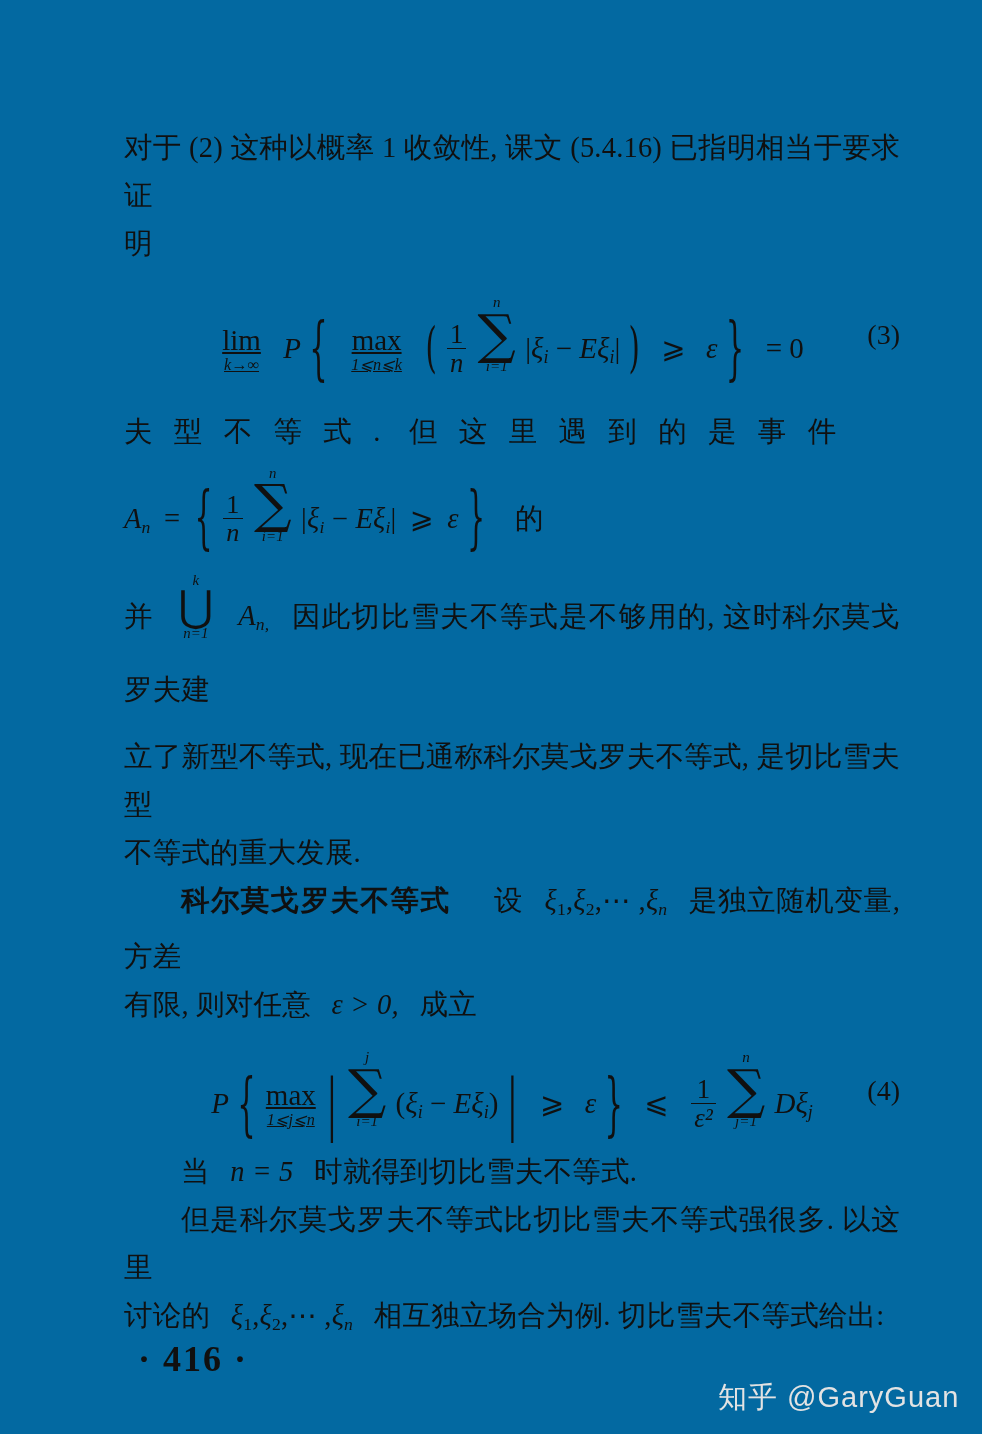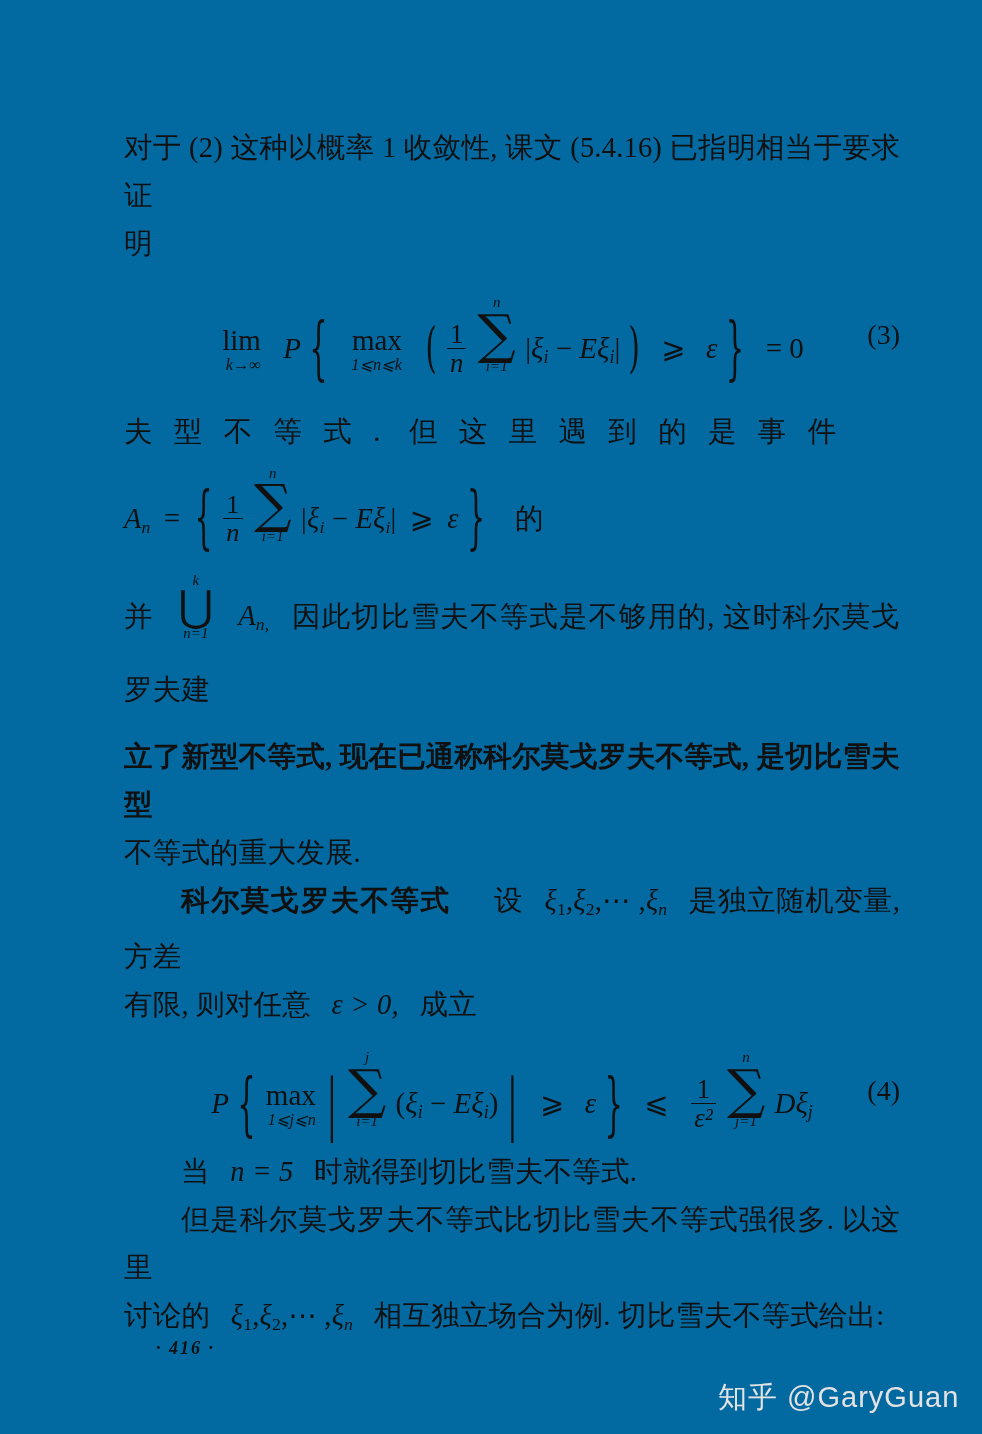--- a/index.html
+++ b/index.html
@@ -111,23 +111,24 @@
     line-height: 1.15;
     margin-top: -1px;
     text-align: center;
   }
   .bigop.small .glyph { font-size: 1.5em; }
 
   
   .underop {
     display: inline-block;
     vertical-align: -0.42em;
-    text-align: right;
+    text-align: center;
     line-height: 1.05;
     margin: 0 2px;
+    text-decoration: underline;
   }
   .underop .base { display: block; font-style: normal; }
   .underop .lim-bot {
     display: block;
     font-size: 0.56em;
     font-style: italic;
     line-height: 1.2;
     margin-top: 1px;
   }
 
@@ -144,24 +145,23 @@
 
   .sub { font-size: 0.62em; vertical-align: -0.28em; font-style: italic; }
   .sub-up { font-size: 0.62em; vertical-align: -0.28em; font-style: normal; }
 
   .sp { display:inline-block; width: 6px; }
   .sp-wide { display:inline-block; width: 14px; }
 
   
   .folio {
     position: absolute;
-    left: 156px;
+    left: 138px;
     top: 1338px;
-    font-size: 18px;
-    font-style: italic;
+    font-size: 36px;
     font-weight: bold;
     letter-spacing: 2px;
   }
 
   .watermark {
     position: absolute;
     left: 718px;
     top: 1378px;
     font-size: 29px;
     color: #e3e3e3;
@@ -255,21 +255,21 @@
         <span class="glyph">⋃</span>
         <span class="lim-bot">n=1</span>
       </span>
       <span class="sp"></span>
       <span class="mi">A</span><span class="sub">n,</span>
     </span>
     <span class="sp"></span>
     <span>因此切比雪夫不等式是不够用的, 这时科尔莫戈罗夫建</span>
   </div>
 
-  <div class="para" style="margin-top:10px;font-weight:bold;">
+  <div class="para" style="margin-top:10px;">
     <span>立了新型不等式, 现在已通称科尔莫戈罗夫不等式, 是切比雪夫型</span>
   </div>
   <div class="para">
     <span>不等式的重大发展.</span>
   </div>
 
   <div class="para indent">
     <span class="bold-head">科尔莫戈罗夫不等式</span>
     <span class="gap-after-head"></span>
     <span>设</span>

